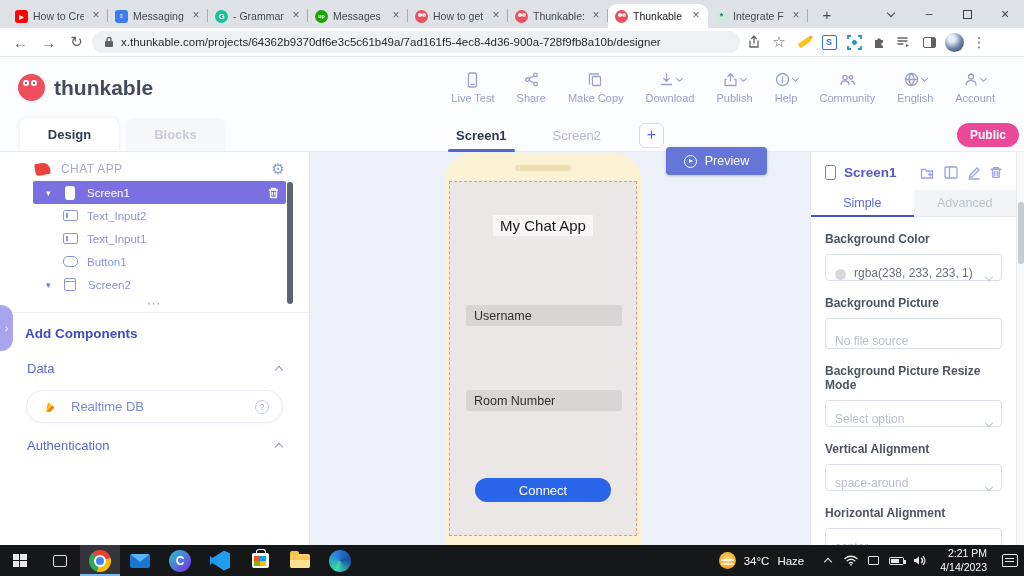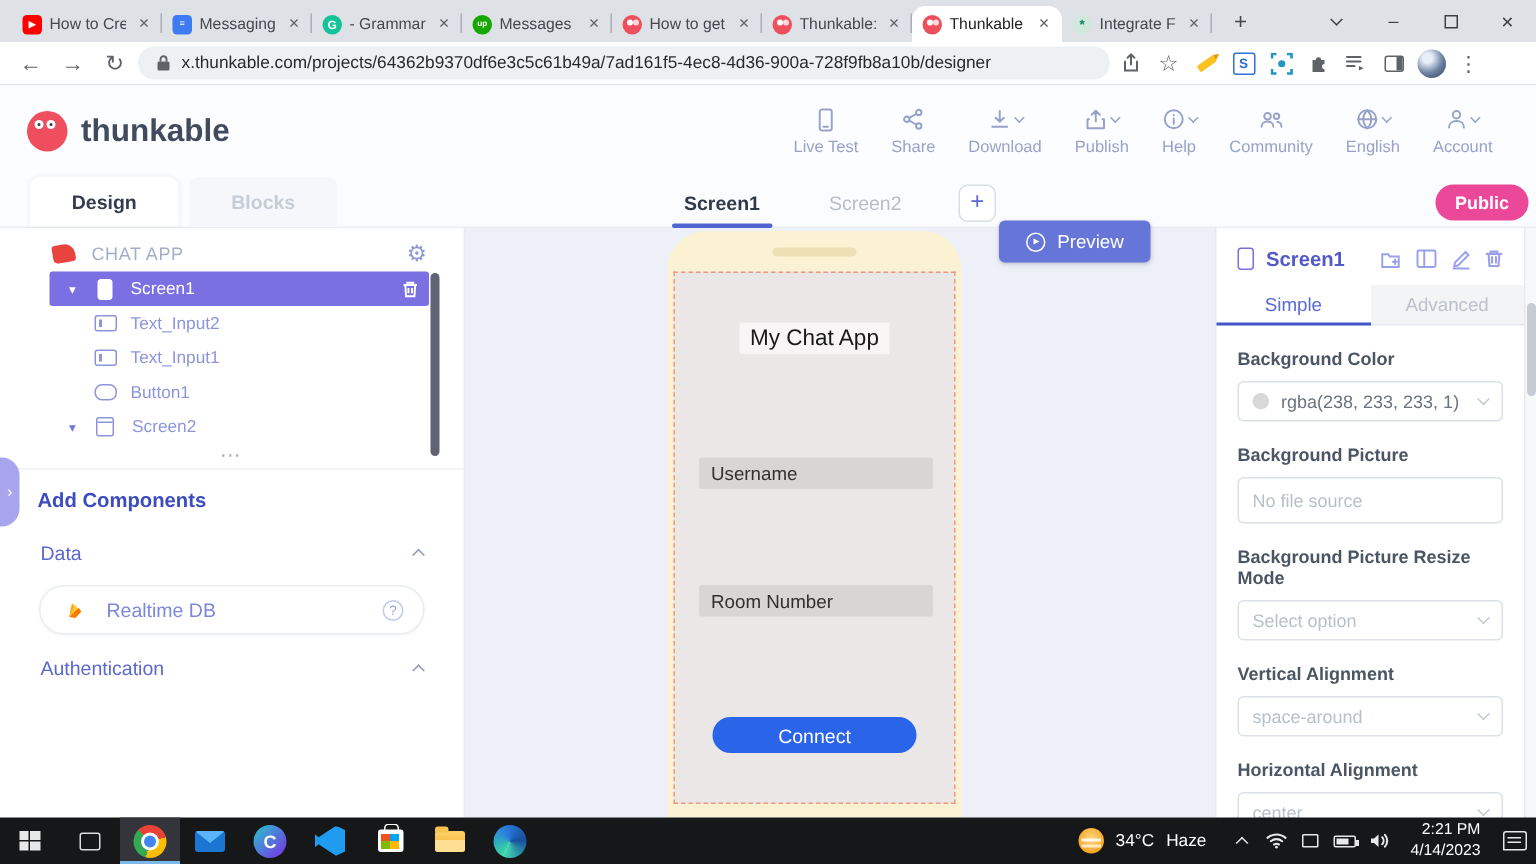--- a/index.html
+++ b/index.html
@@ -119,21 +119,21 @@
   .rp-phone{width:11px;height:15px;border:1.4px solid #7a6fe0;border-radius:2.5px;flex:none;}
   .rptitle{font-size:13.5px;font-weight:bold;color:#5459c8;}
   .rpicons{margin-left:auto;display:flex;gap:9px;color:#9aa0ea;}
   .rpicons svg{stroke:currentColor;fill:none;stroke-width:1.3;stroke-linecap:round;cursor:pointer;}
   .rptabs{display:flex;height:27px;margin:0 -14px;border-bottom:1px solid #e4e7ed;}
   .rptab{flex:1;display:flex;align-items:center;justify-content:center;font-size:12.5px;cursor:pointer;position:relative;}
   .rptab.active{color:#5b6bd5;}
   .rptab.active::after{content:"";position:absolute;left:0;right:0;bottom:-1px;height:2px;background:#4355c8;}
   .rptab.inactive{background:#f3f4f6;color:#bcc2cc;}
   .fldlabel{font-size:12px;font-weight:bold;color:#4c5564;margin:15px 0 8px;}
-  .fldctl{height:27px;border:1px solid #dadfe8;border-radius:4px;display:flex;align-items:center;padding:0 9px;font-size:12px;background:#fff;cursor:pointer;}
+  .fldctl{height:27px;border:1px solid #dadfe8;border-radius:4px;display:flex;align-items:flex-end;padding:0 9px;font-size:12px;background:#fff;cursor:pointer;}
   .fldctl .val{color:#b9c0ca;}
   .fldctl .val.dark{color:#6b7280;}
   .fldctl .dchv{margin-left:auto;width:6px;height:6px;border-right:1.3px solid #c3c9d4;border-bottom:1.3px solid #c3c9d4;transform:rotate(45deg);margin-top:-3px;}
   .fldctl.tall{height:31px;}
   .swatch{width:11px;height:11px;border-radius:50%;background:#d8d8d8;margin-right:8px;flex:none;}
   .pagescroll{width:8px;background:#f7f8f9;border-left:1px solid #e9e9e9;position:relative;}
   .pthumb{position:absolute;top:50px;left:1px;width:6px;height:62px;background:#c7cbd2;border-radius:3px;cursor:pointer;}
 
   
   .taskbar{position:absolute;left:0;right:0;bottom:0;height:31px;background:#161719;display:flex;align-items:center;color:#fff;}
@@ -301,20 +301,29 @@
               <circle cx="3.5" cy="7.5" r="1.8"></circle>
               <circle cx="11.5" cy="12" r="1.8"></circle>
               <path d="M5.2 6.6 9.8 4M5.2 8.4l4.6 2.6"></path>
             </svg>
           </span>
         <span>Share</span>
       </div>
       <div class="hbtn">
         <span class="hicon">
             <svg width="15" height="15" viewBox="0 0 15 15">
+              <rect x="4.5" y="4.5" width="8" height="9" rx="1"></rect>
+              <path d="M10.5 2h-8a1 1 0 0 0-1 1v9"></path>
+            </svg>
+          </span>
+        <span>Make Copy</span>
+      </div>
+      <div class="hbtn">
+        <span class="hicon">
+            <svg width="15" height="15" viewBox="0 0 15 15">
               <path d="M7.5 2v7M4.8 6.5 7.5 9.2l2.7-2.7M2.5 12.5h10"></path>
             </svg>
             <span class="chvsm"></span>
           </span>
         <span>Download</span>
       </div>
       <div class="hbtn">
         <span class="hicon">
             <svg width="15" height="15" viewBox="0 0 15 15">
               <path d="M7.5 9V2M4.8 4.5 7.5 1.8l2.7 2.7M3 7.5H2v6h11v-6h-1"></path>

